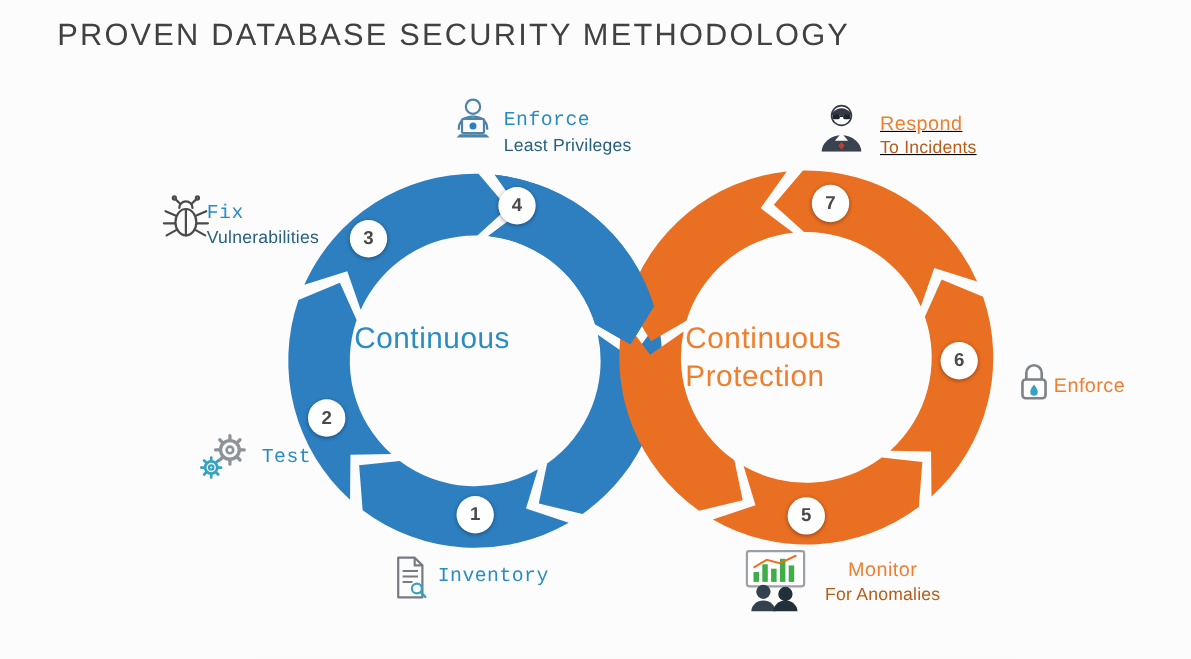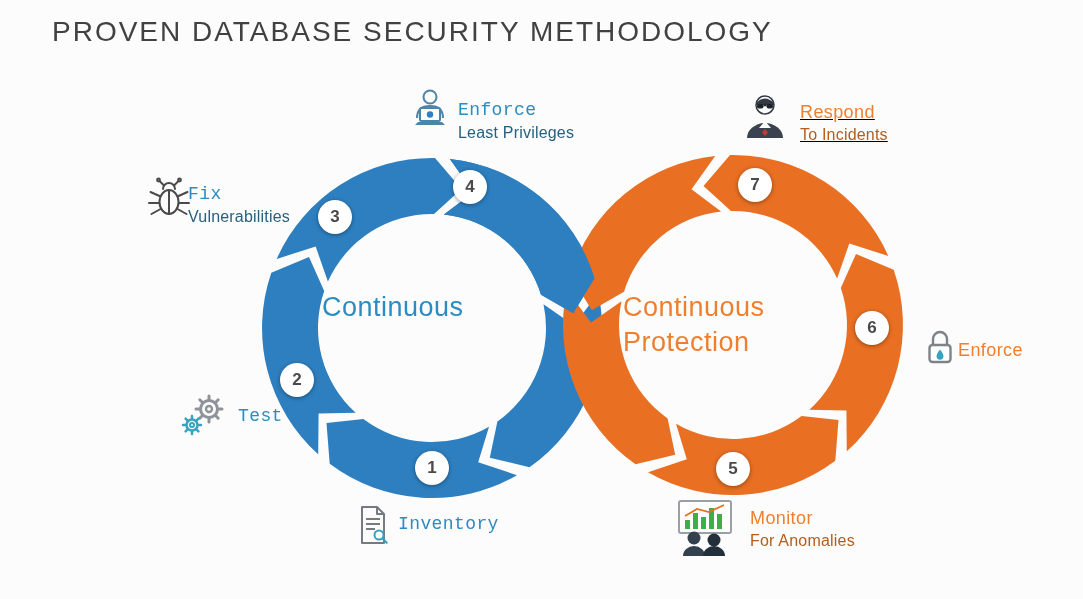--- a/index.html
+++ b/index.html
@@ -84,21 +84,21 @@
 
   </div>
   <div class="step-label blue-label centered" style="left:188px;top:184px;width:112px;">
     <div class="main">Fix</div>
     <div class="sub">Vulnerabilities</div>
   </div>
   <div class="step-label blue-label" style="left:458px;top:100px;">
     <div class="main">Enforce</div>
     <div class="sub">Least Privileges</div>
   </div>
-  <div class="step-label orange-label" style="left:750px;top:508px;">
+  <div class="step-label orange-label" style="left:750px;top:508px;text-align:center;">
     <div class="main">Monitor</div>
     <div class="sub">For Anomalies</div>
   </div>
   <div class="step-label orange-label" style="left:958px;top:340px;">
     <div class="main">Enforce</div>
 
   </div>
   <div class="step-label orange-label" style="left:800px;top:102px;text-decoration:underline;">
     <div class="main">Respond</div>
     <div class="sub">To Incidents</div>

